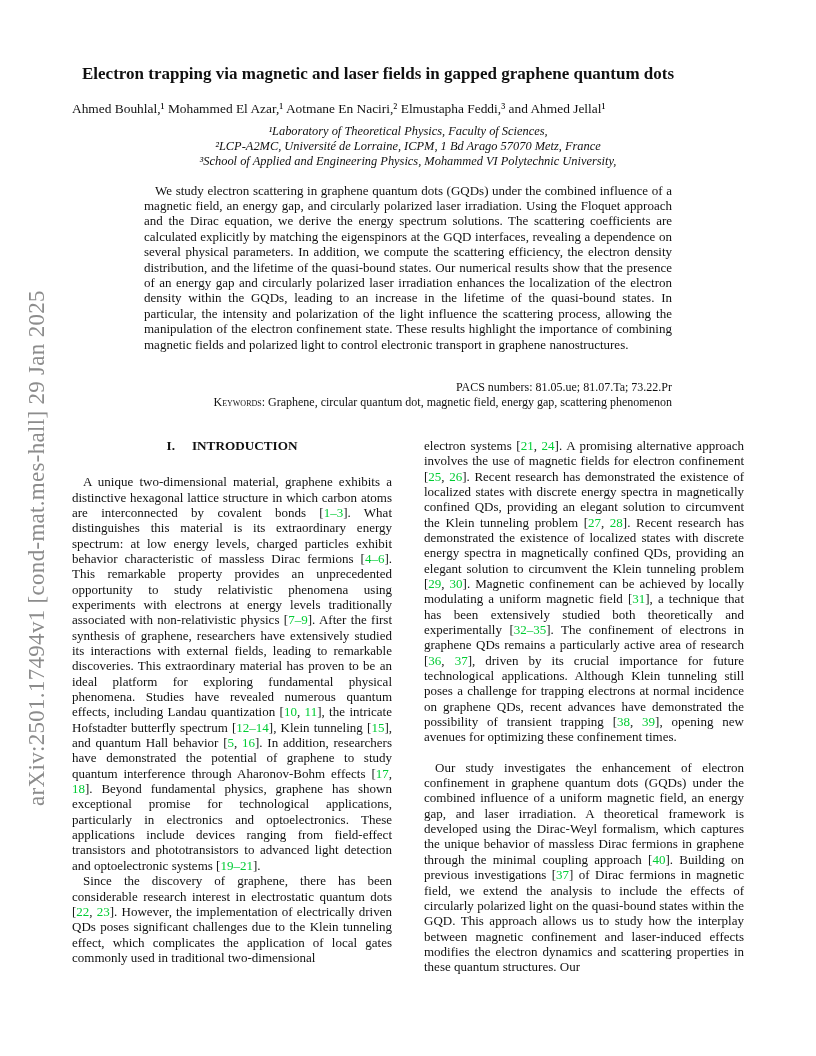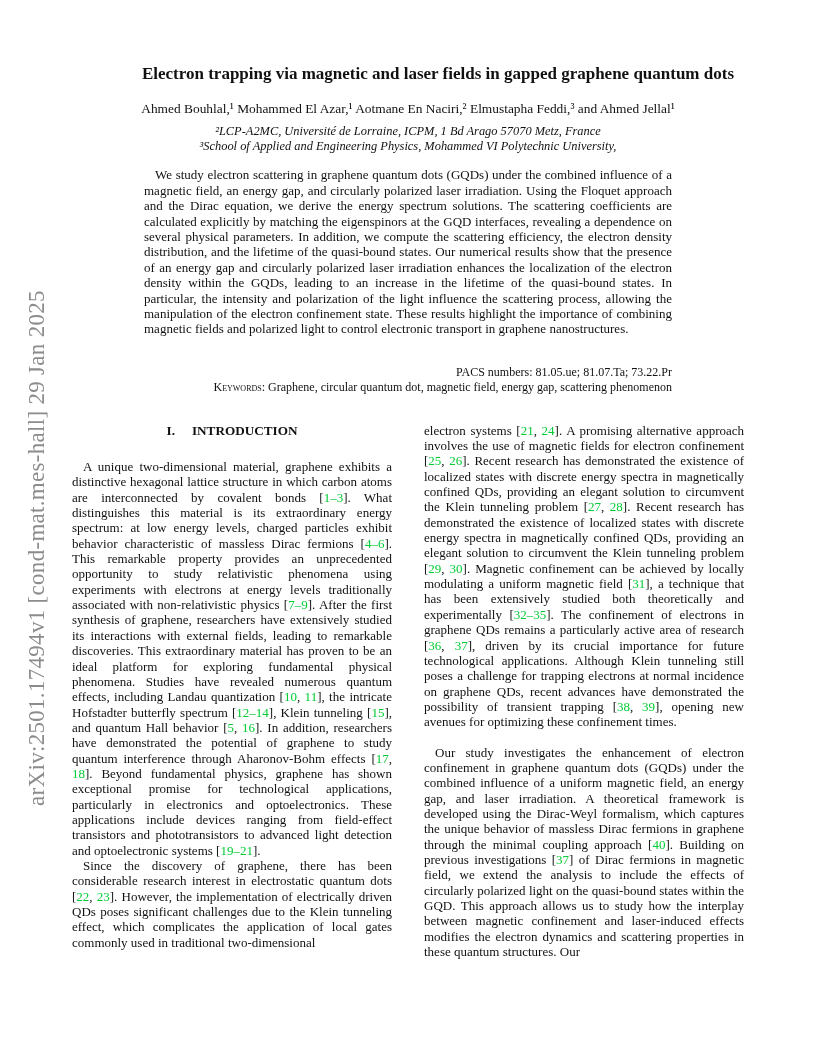--- a/index.html
+++ b/index.html
@@ -20,28 +20,27 @@
     letter-spacing:0.3px;
     color:#8c8c8c;
   }
   .content{
     position:absolute;
     left:72px;top:0;
     width:672px;
   }
   .title{
     margin:64px 10px 0 10px;
-    text-align:right;
+    text-align:left;
     font-size:17px;
     font-weight:bold;
     line-height:20px;
   }
   .authors{
     margin-top:17px;
-    text-align:center;
     font-size:13.4px;
   }
   .affils{
     margin-top:7px;
     text-align:center;
     font-style:italic;
     font-size:12.4px;
     line-height:15.2px;
   }
   .abstract{
@@ -90,20 +89,21 @@
 
   <div class="watermark">arXiv:2501.17494v1  [cond-mat.mes-hall]  29 Jan 2025</div>
 
   <div class="content">
 
     <div class="title">Electron trapping via magnetic and laser fields in gapped graphene quantum dots</div>
 
     <div class="authors">Ahmed Bouhlal,¹ Mohammed El Azar,¹ Aotmane En Naciri,² Elmustapha Feddi,³ and Ahmed Jellal¹</div>
 
     <div class="affils" id="affils">
+        <div class="affil-line">¹Laboratory of Theoretical Physics, Faculty of Sciences,</div>
         <div class="affil-line">²LCP-A2MC, Université de Lorraine, ICPM, 1 Bd Arago 57070 Metz, France</div>
         <div class="affil-line">³School of Applied and Engineering Physics, Mohammed VI Polytechnic University,</div>
       </div>
 
     <div class="abstract">We study electron scattering in graphene quantum dots (GQDs) under the combined influence of a magnetic field, an energy gap, and circularly polarized laser irradiation. Using the Floquet approach and the Dirac equation, we derive the energy spectrum solutions. The scattering coefficients are calculated explicitly by matching the eigenspinors at the GQD interfaces, revealing a dependence on several physical parameters. In addition, we compute the scattering efficiency, the electron density distribution, and the lifetime of the quasi-bound states. Our numerical results show that the presence of an energy gap and circularly polarized laser irradiation enhances the localization of the electron density within the GQDs, leading to an increase in the lifetime of the quasi-bound states. In particular, the intensity and polarization of the light influence the scattering process, allowing the manipulation of the electron confinement state. These results highlight the importance of combining magnetic fields and polarized light to control electronic transport in graphene nanostructures.</div>
 
     <div class="meta">
       <div>PACS numbers: 81.05.ue; 81.07.Ta; 73.22.Pr</div>
       <div>
         <span class="sc">Keywords:</span>

